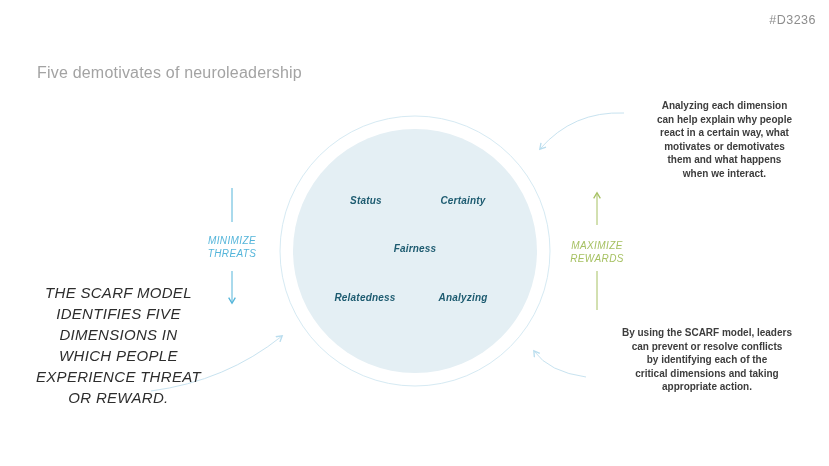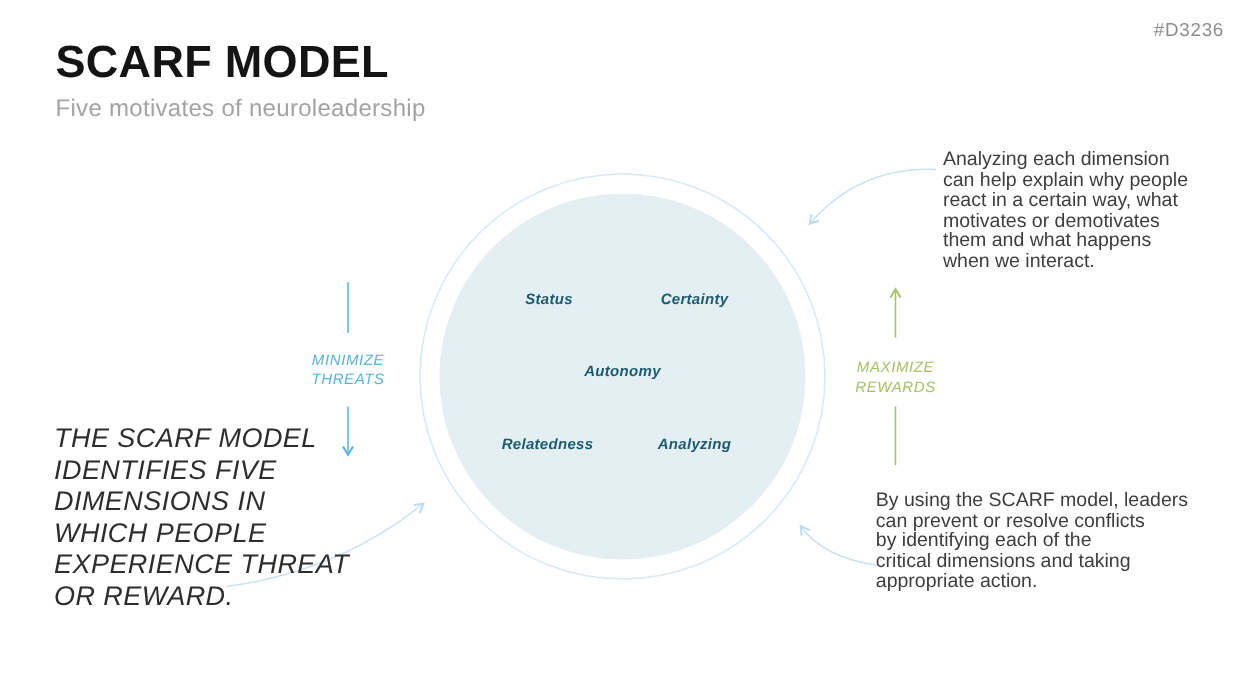--- a/index.html
+++ b/index.html
@@ -30,26 +30,26 @@
   }
   .flow-label{
     position:absolute;transform:translateX(-50%);
     font-size:10px;font-style:italic;letter-spacing:0.4px;
     text-align:center;line-height:13px;white-space:pre-line;
   }
   .flow-label.threats{color:#54b5da;}
   .flow-label.rewards{color:#a6c162;}
   .statement{
     position:absolute;left:36px;top:282px;
-    font-size:18px;font-style:italic;color:#2d2d2d;
-    line-height:21px;letter-spacing:0.3px;white-space:pre-line;
+    font-size:15px;font-style:italic;color:#2d2d2d;
+    line-height:21px;letter-spacing:0.3px;white-space:pre-line;text-align:center;
   }
   .note{
-    position:absolute;right:37px;text-align:left;
-    font-size:13px;color:#3d3d3d;line-height:13.6px;white-space:pre-line;
+    position:absolute;right:37px;text-align:center;
+    font-size:10px;color:#3d3d3d;line-height:13.6px;white-space:pre-line;font-weight:bold;
   }
   .note.top{top:99px;}
   .note.bottom{top:326px;margin-left:44px;}
 </style>
 </head>
 <body>
 
 <div class="slide">
 
   <svg class="layer" width="829" height="466" viewBox="0 0 829 466">
@@ -73,26 +73,25 @@
     <path d="M586,377 Q549,372 534,351" fill="none" stroke="#c8e3f0" stroke-width="1" marker-end="url(#m-blue)"></path>
 
     <path d="M232,188 L232,222" fill="none" stroke="#54b5da" stroke-width="1"></path>
     <path d="M232,271 L232,303" fill="none" stroke="#54b5da" stroke-width="1" marker-end="url(#m-teal)"></path>
 
     <path d="M597,225 L597,193" fill="none" stroke="#a6c162" stroke-width="1" marker-end="url(#m-green)"></path>
     <path d="M597,271 L597,310" fill="none" stroke="#a6c162" stroke-width="1"></path>
   </svg>
 
   <div class="tag">#D3236</div>
-  <div class="title">SCARF MODEL</div>
-  <div class="subtitle">Five motivates of neuroleadership</div>
+  <div class="subtitle">Five demotivates of neuroleadership</div>
 
   <div class="dim" style="left:366px;top:200px">Status</div>
   <div class="dim" style="left:463px;top:200px">Certainty</div>
-  <div class="dim" style="left:415px;top:248px">Autonomy</div>
+  <div class="dim" style="left:415px;top:248px">Fairness</div>
   <div class="dim" style="left:365px;top:297px">Relatedness</div>
   <div class="dim" style="left:463px;top:297px">Analyzing</div>
 
   <div class="flow-label threats" style="left:232px;top:234px">MINIMIZE
 THREATS</div>
   <div class="flow-label rewards" style="left:597px;top:239px">MAXIMIZE
 REWARDS</div>
 
   <div class="statement">THE SCARF MODEL
 IDENTIFIES FIVE

